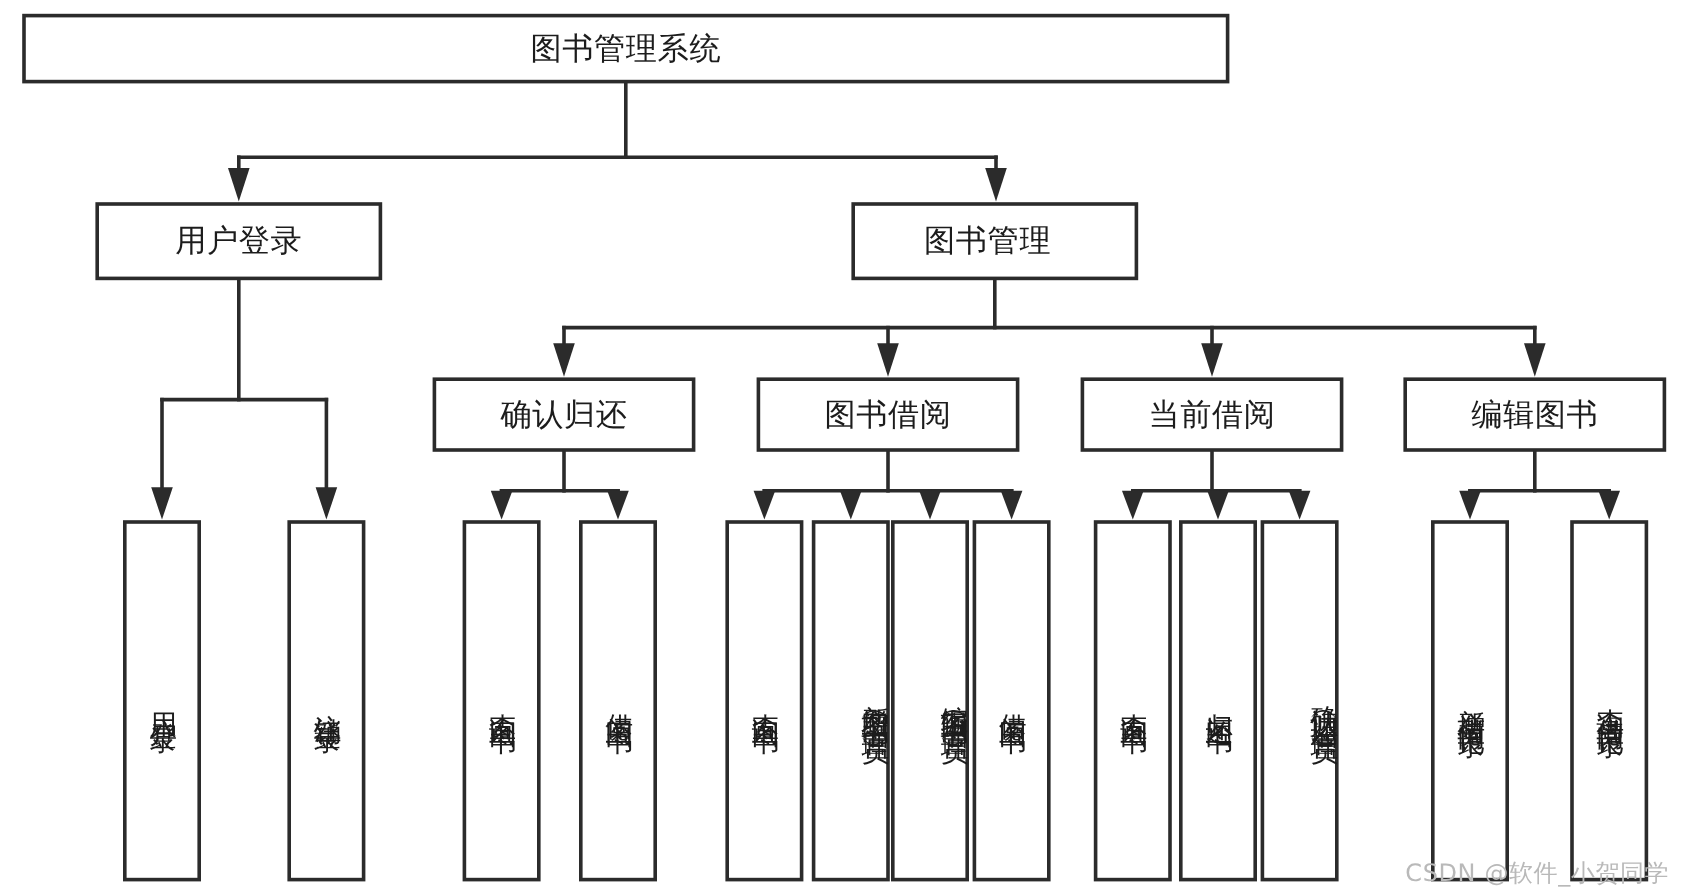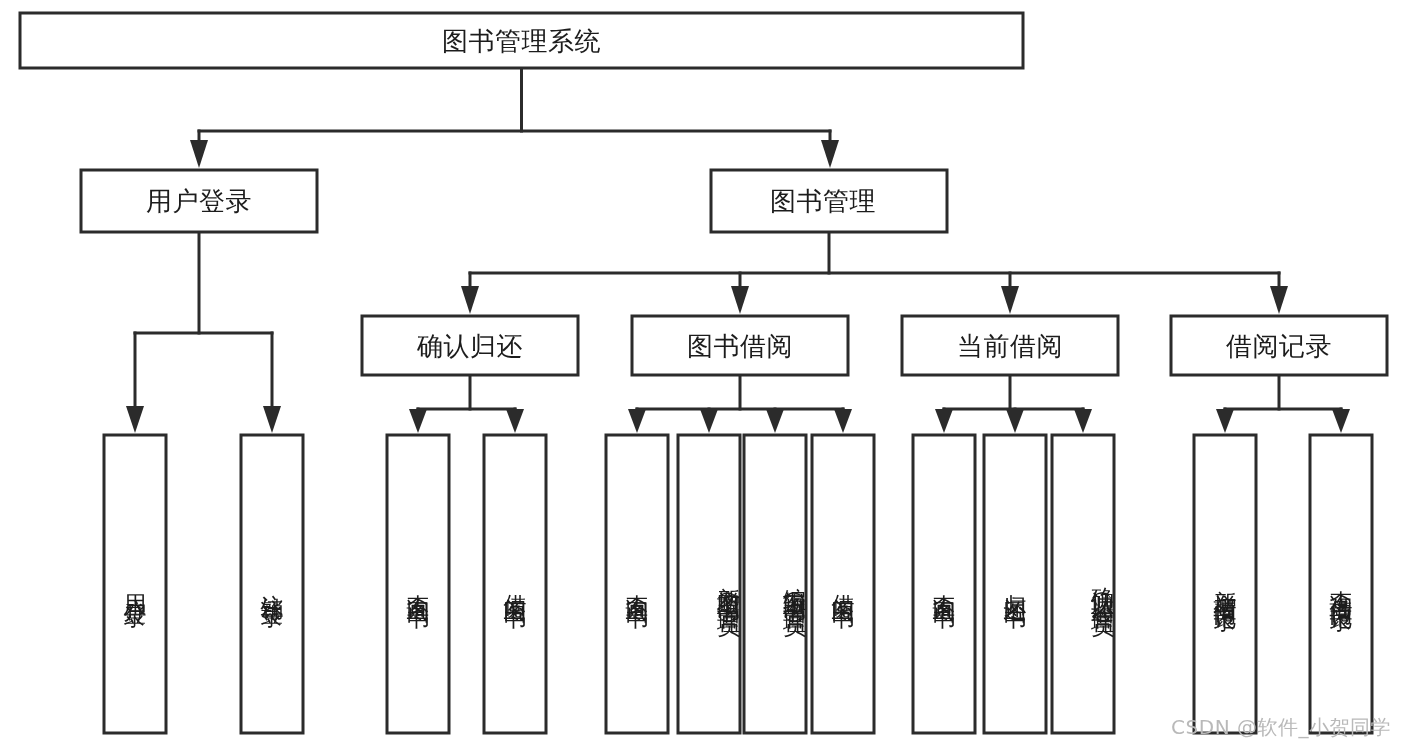--- a/index.html
+++ b/index.html
@@ -188,21 +188,21 @@
   <div class="node-label" style="left:81px; top:170px; width:236px; height:62px;">用户登录</div>
 
   <div class="node-label" style="left:727px; top:170px; width:192px; height:62px;">图书管理</div>
 
   <div class="node-label" style="left:362px; top:316px; width:216px; height:59px;">确认归还</div>
 
   <div class="node-label" style="left:902px; top:316px; width:216px; height:59px;">当前借阅</div>
 
   <div class="node-label" style="left:632px; top:316px; width:216px; height:59px;">图书借阅</div>
 
-  <div class="node-label" style="left:1171px; top:316px; width:216px; height:59px;">借阅记录</div>
+  <div class="node-label" style="left:1171px; top:316px; width:216px; height:59px;">编辑图书</div>
 
   <div class="node-label vertical" style="left:104px; top:435px; width:62px; height:298px;">用户登录</div>
 
   <div class="node-label vertical" style="left:241px; top:435px; width:62px; height:298px;">注销登录</div>
 
   <div class="node-label vertical" style="left:387px; top:435px; width:62px; height:298px;">查询图书</div>
 
   <div class="node-label vertical" style="left:484px; top:435px; width:62px; height:298px;">借阅图书</div>
 
   <div class="node-label vertical" style="left:606px; top:435px; width:62px; height:298px;">查询图书</div>

